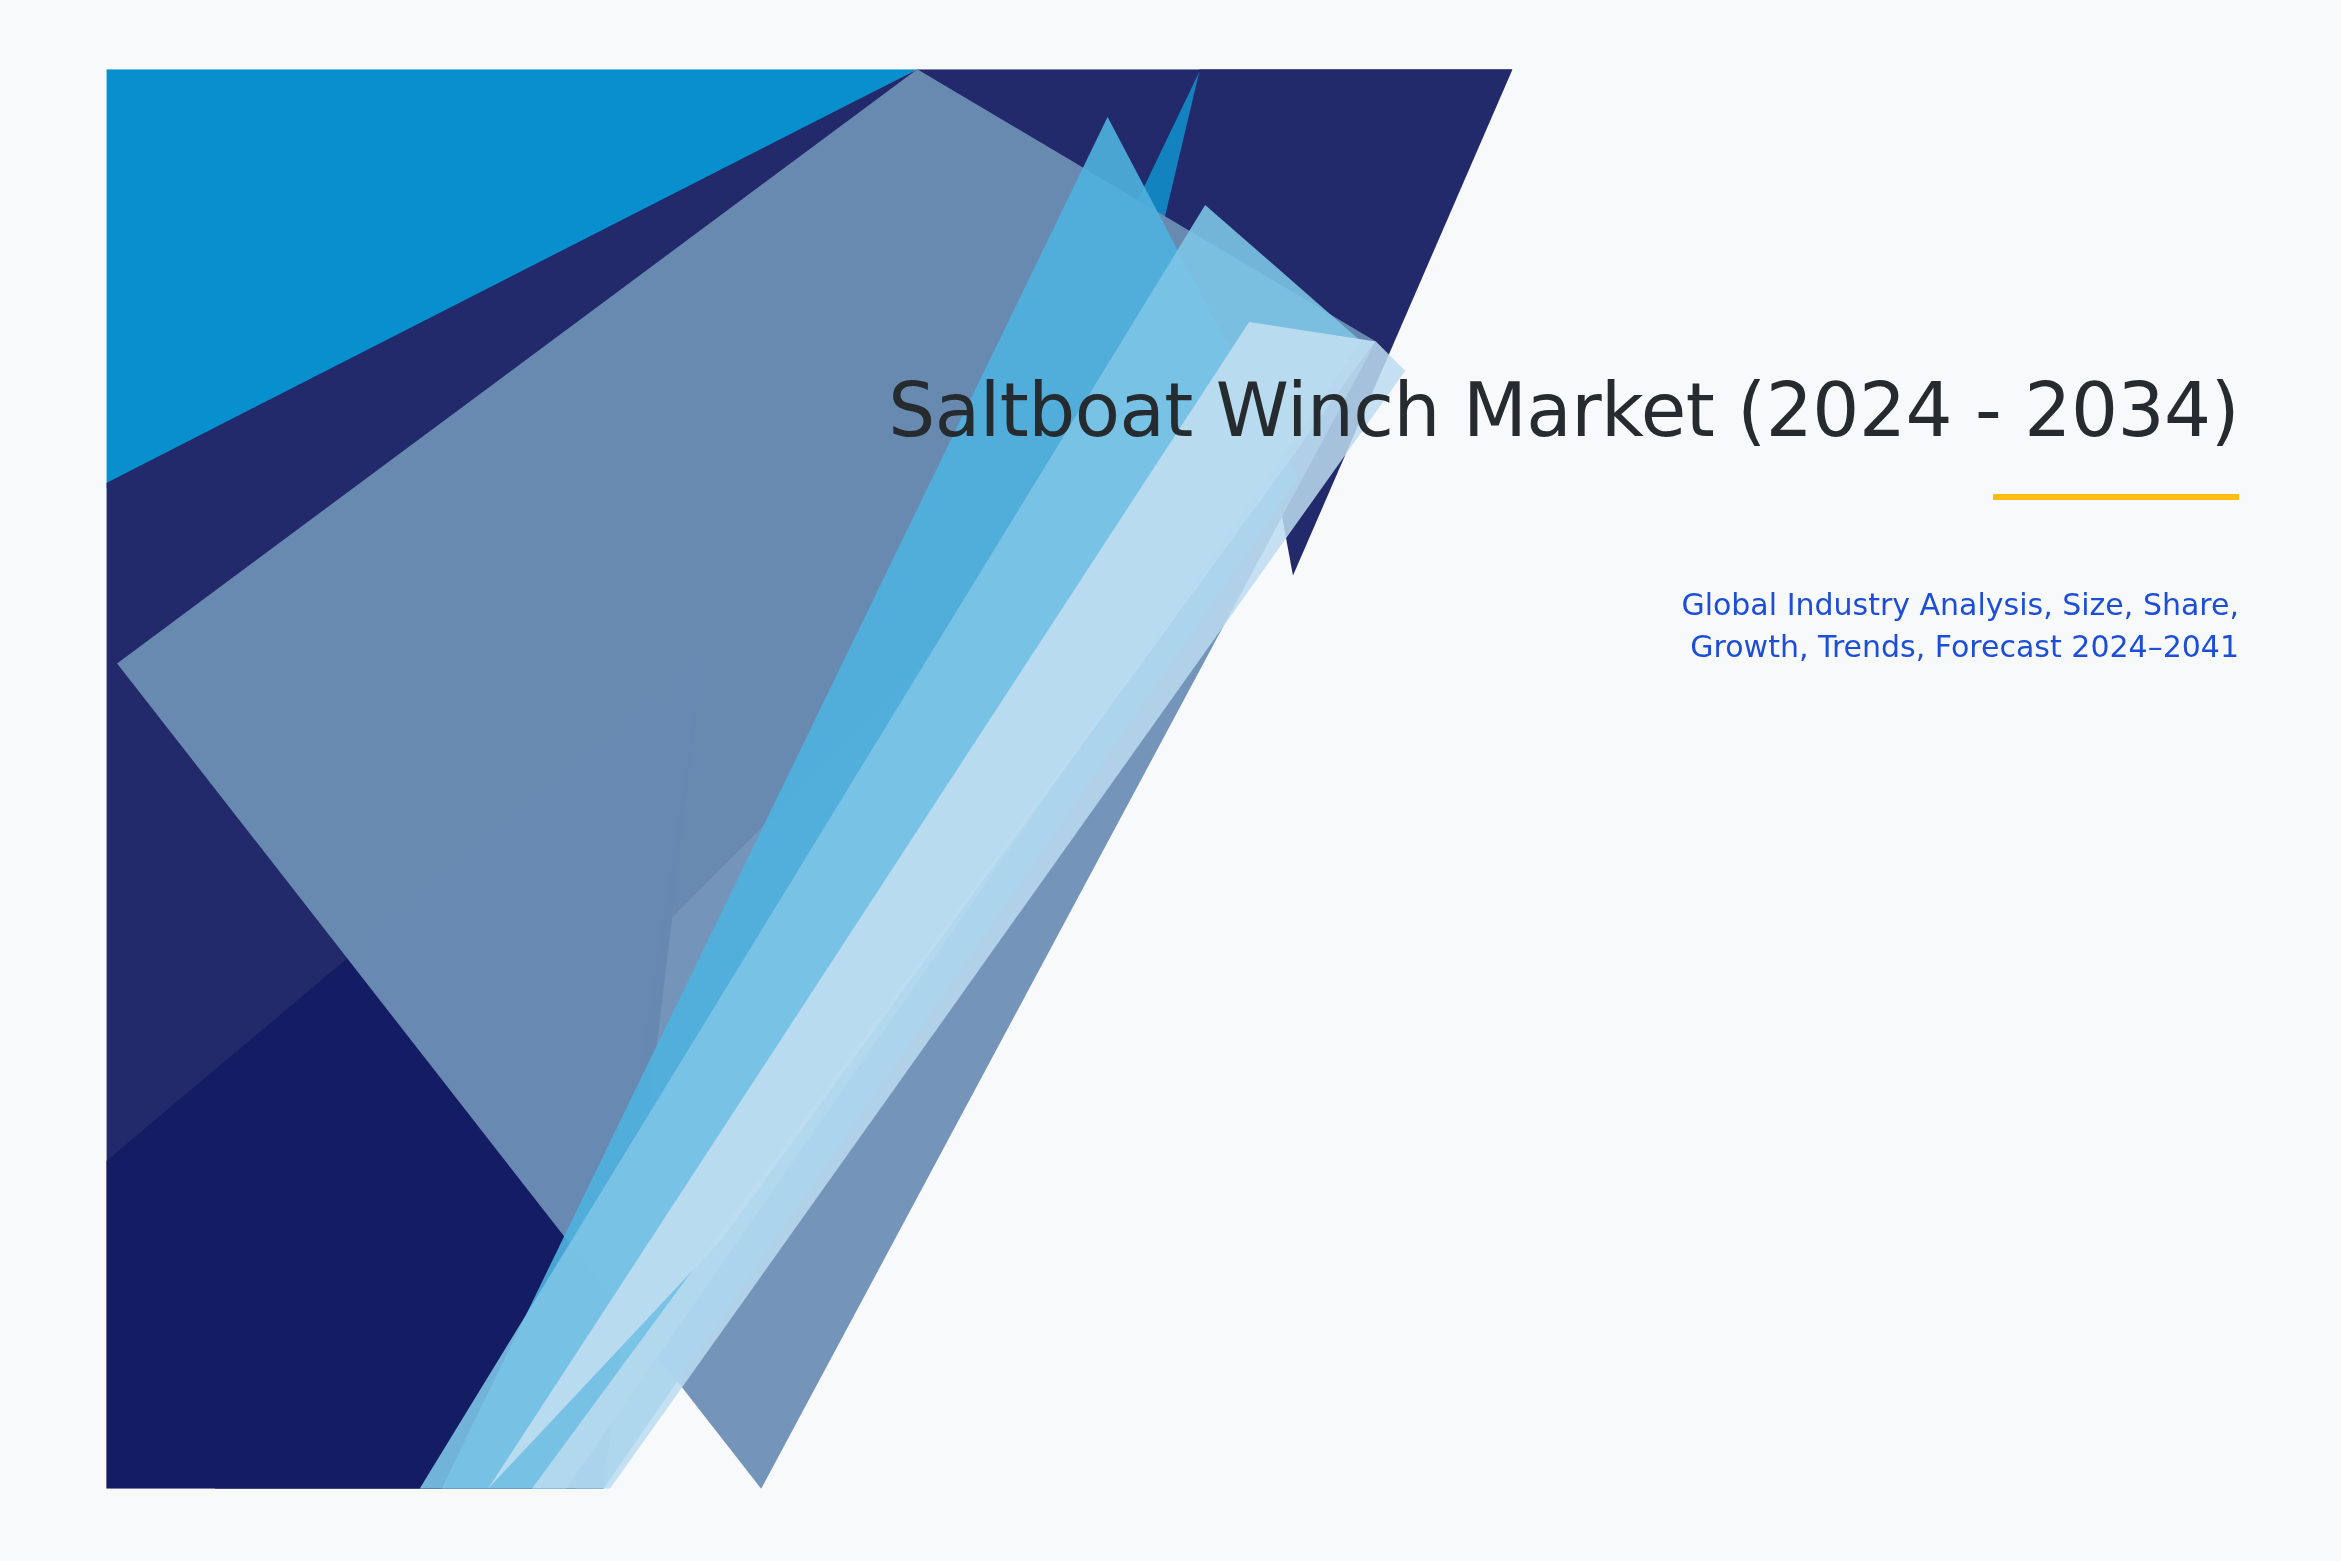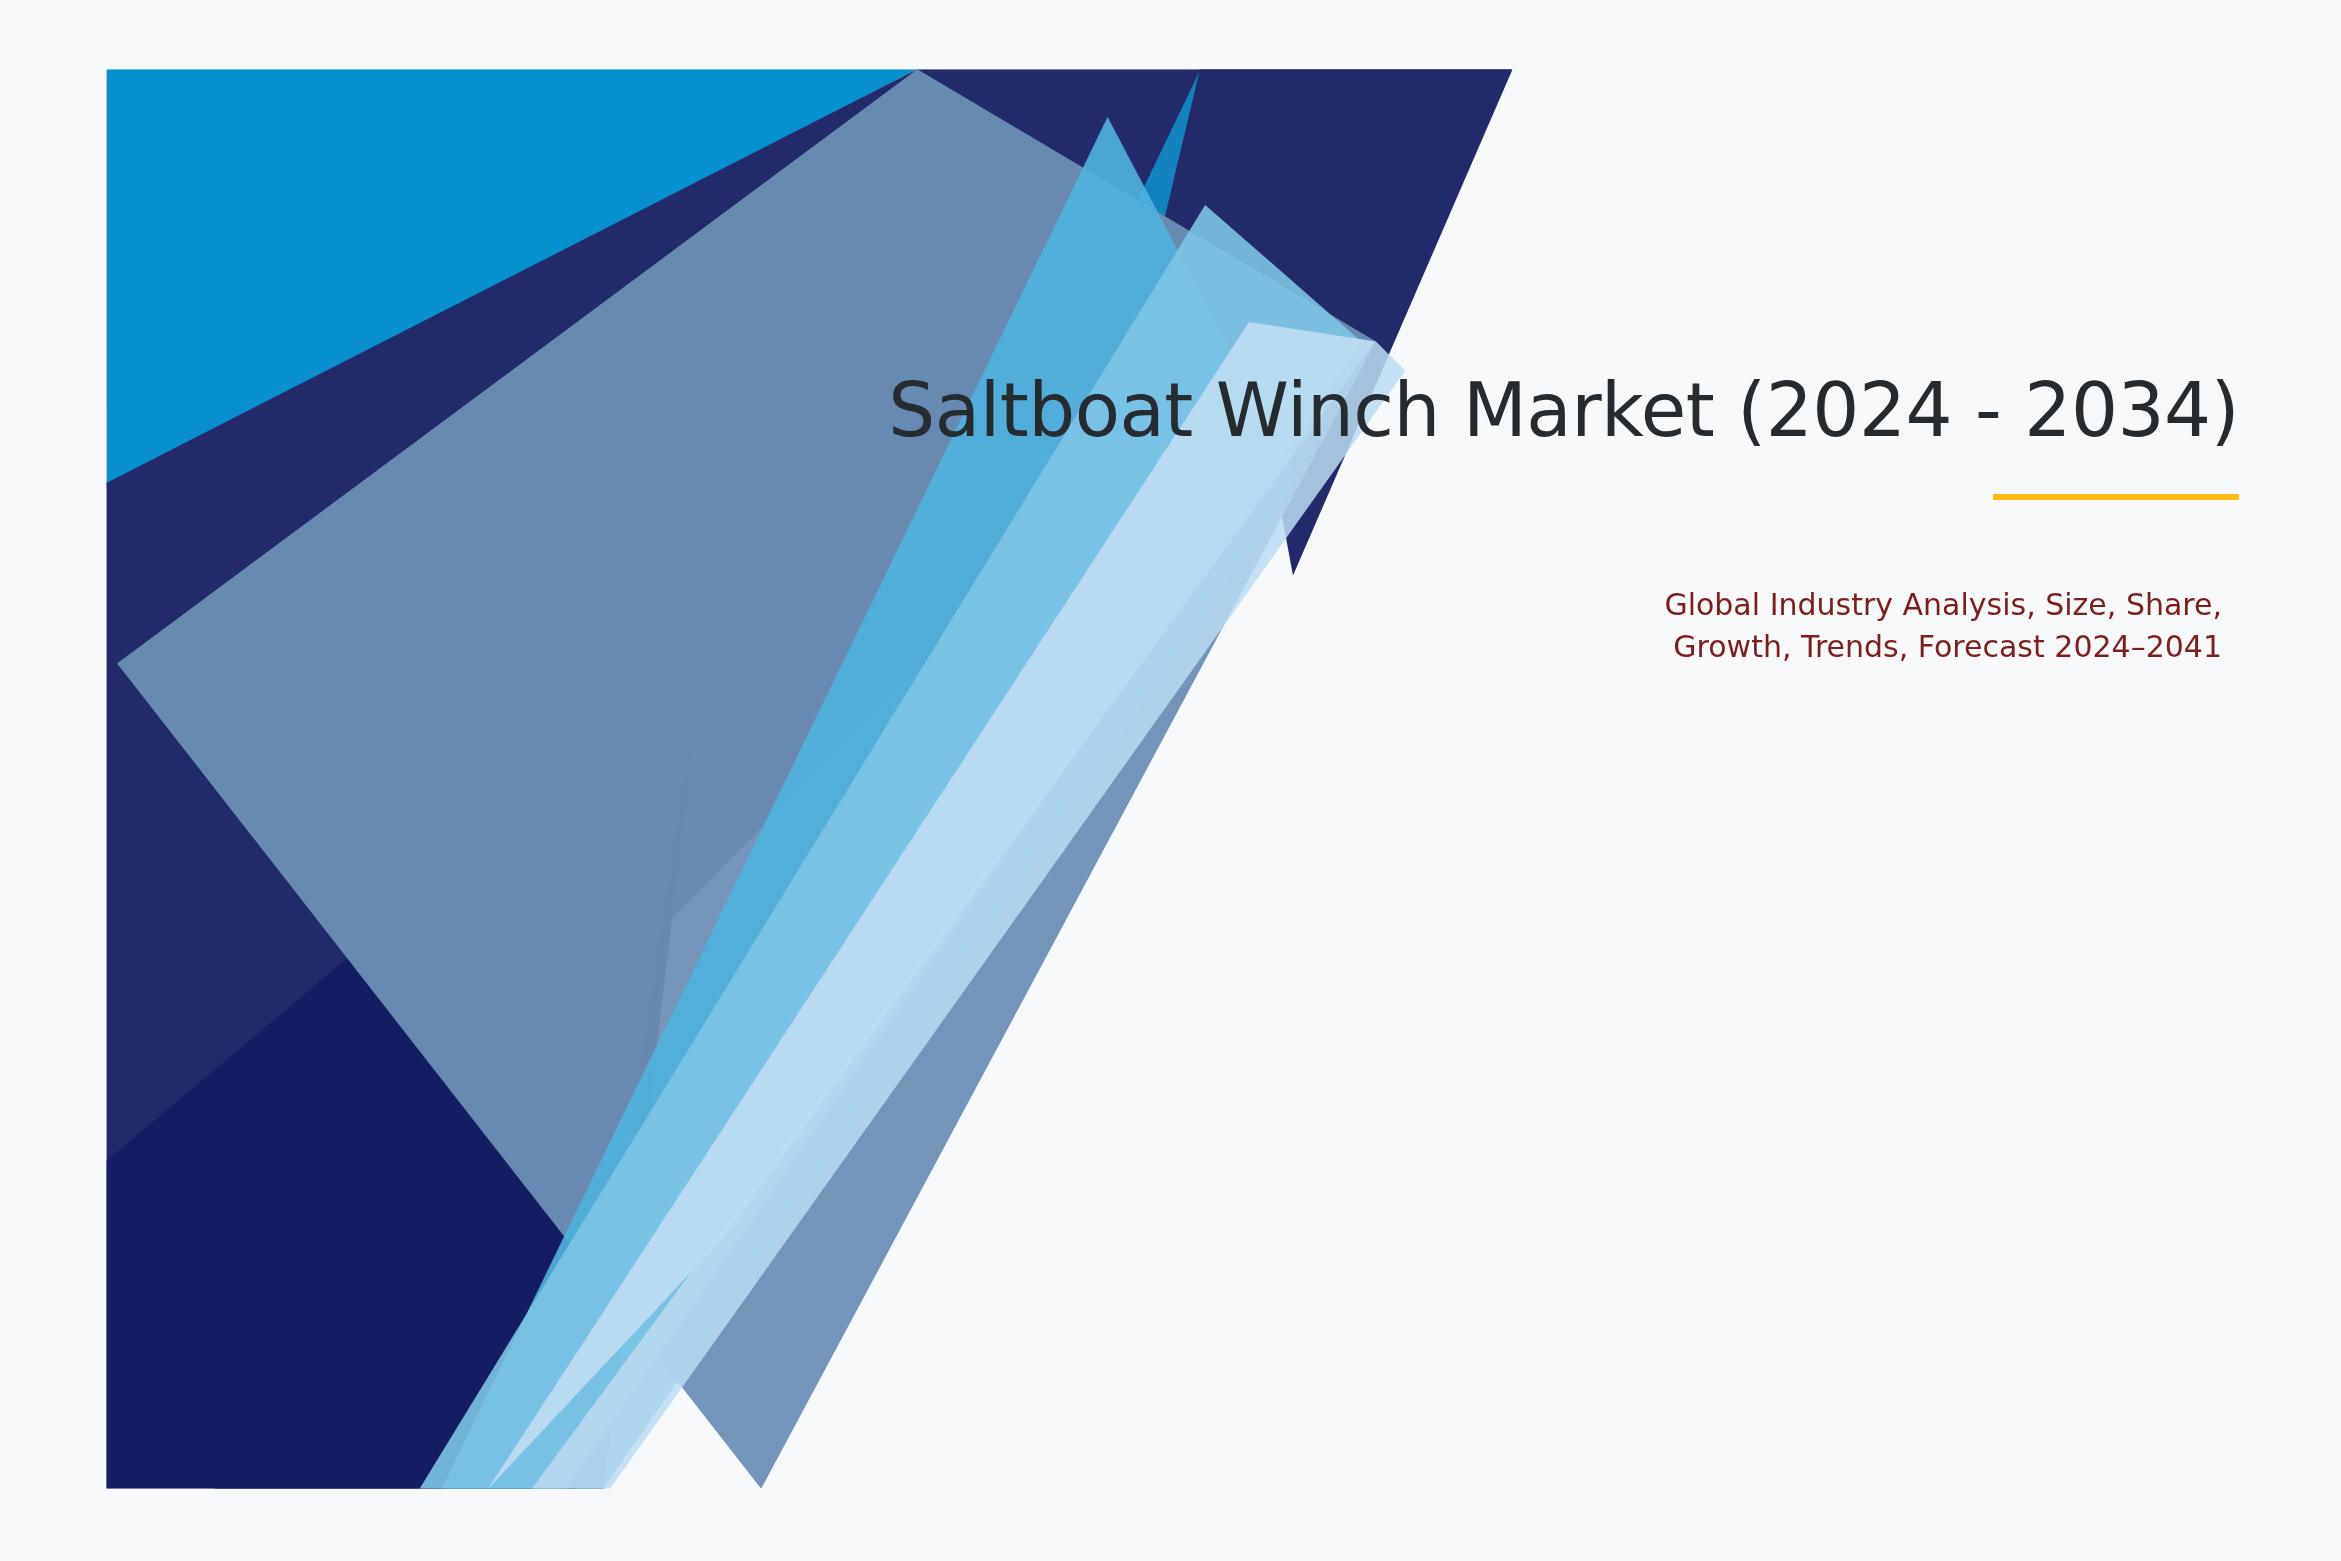--- a/index.html
+++ b/index.html
@@ -45,24 +45,24 @@
     white-space: nowrap;
   }
   #accent-rule {
     width: 246px;
     height: 6.3px;
     background: #ffbd11;
     margin: 43px 0 0 auto;
     border-radius: 0.5px;
   }
   #cover-subtitle {
-    margin: 84px 17px 0 auto;
+    margin: 84px 0 0 auto;
     font-size: 30px;
     line-height: 1.40;
-    color: #7f1d1d;
+    color: #1d4ed8;
     font-weight: 400;
     max-width: 693px;
   }
 </style>
 </head>
 <body>
 
 <div id="page">
 
   <svg id="artwork" viewBox="0 0 4800 3200" preserveAspectRatio="none" aria-hidden="true">

